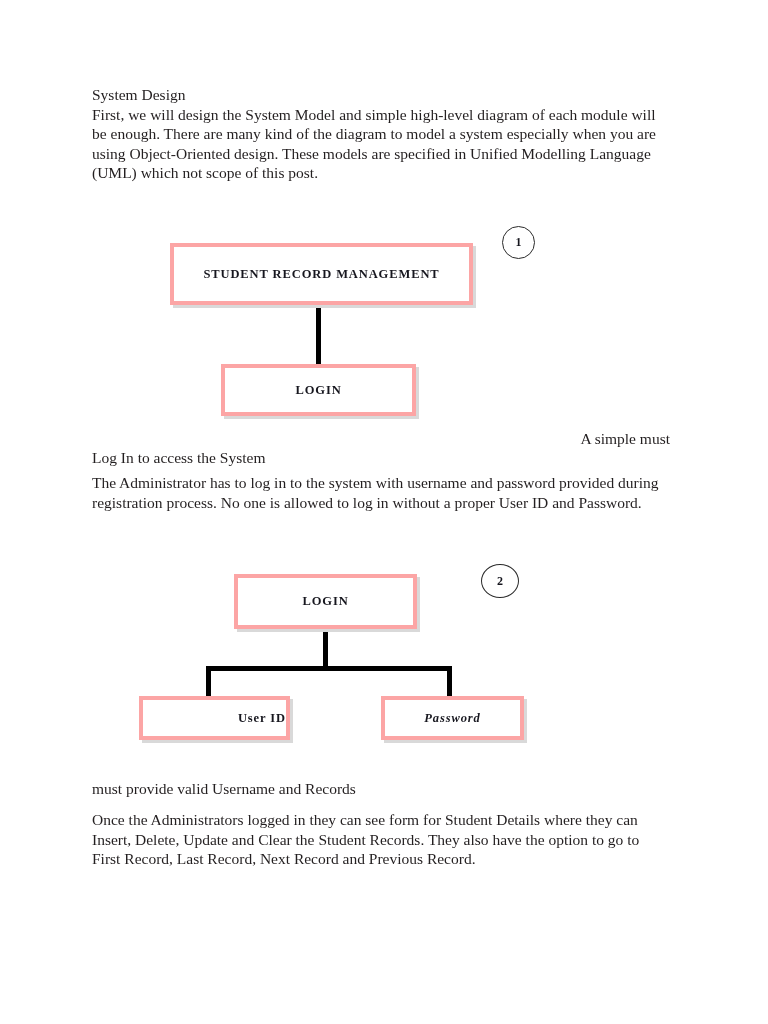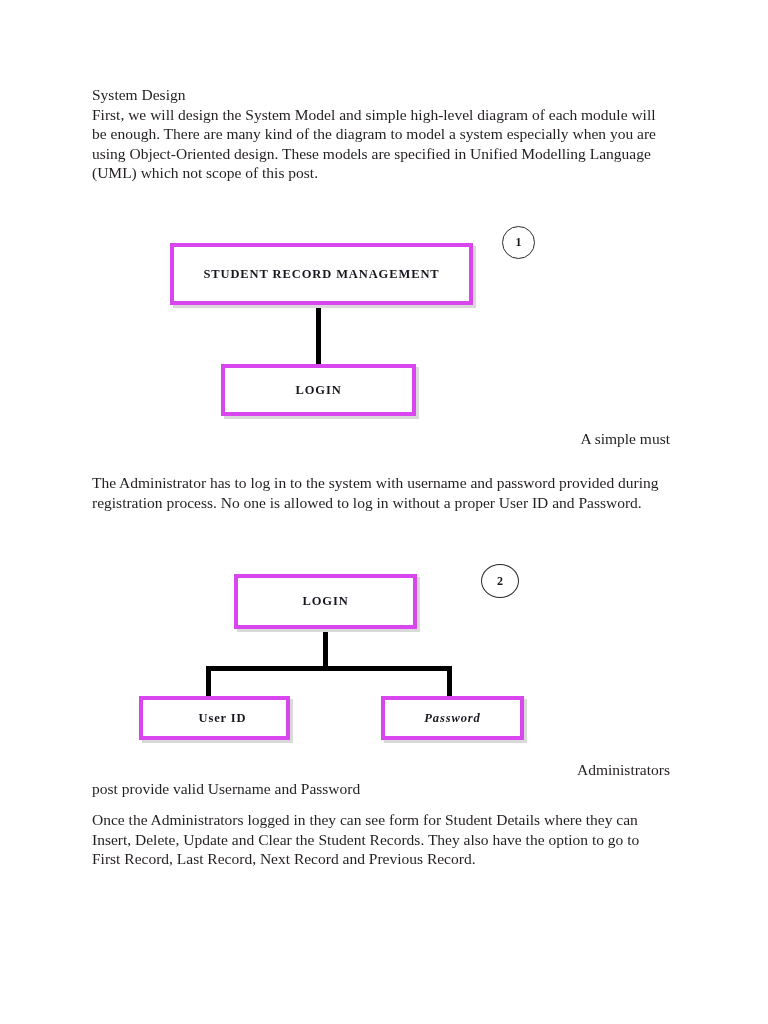--- a/index.html
+++ b/index.html
@@ -43,38 +43,38 @@
   
   .diagram {
     position: absolute;
     left: 0;
     width: 768px;
   }
 
   .node {
     position: absolute;
     background: #ffffff;
-    border: 4px solid #d946ef;
+    border: 4px solid #fca5a5;
     box-shadow: 3px 3px 0 0 #d9d9d9;
     box-sizing: border-box;
     display: flex;
     align-items: center;
     z-index: 3;
   }
   .node .node-label {
     width: 100%;
     font-family: "Liberation Serif", "DejaVu Serif", serif;
     font-weight: bold;
     font-size: 12.5px;
     letter-spacing: 0.9px;
     color: #17171f;
     line-height: 1;
   }
   .node.center .node-label { text-align: center; }
-  .node.leftalign .node-label { text-align: center; padding-left: 16px; }
+  .node.leftalign .node-label { text-align: right; padding-left: 16px; }
 
   
   .conn-v, .conn-h {
     position: absolute;
     background: #000000;
     z-index: 1;
   }
   .conn-v { width: 5px; }
   .conn-h { height: 5px; }
 
@@ -117,20 +117,23 @@
     <div class="conn-v" style="left:316px; top:303px; height:63px;"></div>
 
     <div class="node center" style="left:221px; top:364px; width:195px; height:52px;">
       <span class="node-label">LOGIN</span>
     </div>
   </div>
 
   <div class="doc-text caption-right" style="top:429px;">
     <p>A simple must</p>
   </div>
+  <div class="doc-text" style="top:448px;">
+    <p>Log In to access the System</p>
+  </div>
 
   <div class="doc-text" style="top:473px;">
     <p>The Administrator has to log in to the system with username and password provided during registration process. No one is allowed to log in without a proper User ID and Password.</p>
   </div>
 
   <div class="diagram" style="top:0;">
 
     <div class="badge" style="left:481px; top:564px; width:36px; height:32px;">
       <span>2</span>
     </div>
@@ -146,24 +149,21 @@
 
     <div class="node leftalign" style="left:139px; top:696px; width:151px; height:44px;">
       <span class="node-label">User ID</span>
     </div>
 
     <div class="node center" style="left:381px; top:696px; width:143px; height:44px;font-style:italic;">
       <span class="node-label">Password</span>
     </div>
   </div>
 
-  <div class="doc-text caption-right" style="top:760px;">
-    <p>Administrators</p>
-  </div>
   <div class="doc-text" style="top:779px;">
-    <p>post provide valid Username and Password</p>
+    <p>must provide valid Username and Records</p>
   </div>
 
   <div class="doc-text" style="top:810px;">
     <p>Once the Administrators logged in they can see form for Student Details where they can Insert, Delete, Update and Clear the Student Records. They also have the option to go to First Record, Last Record, Next Record and Previous Record.</p>
   </div>
 
 </div>
 
 </body></html>

